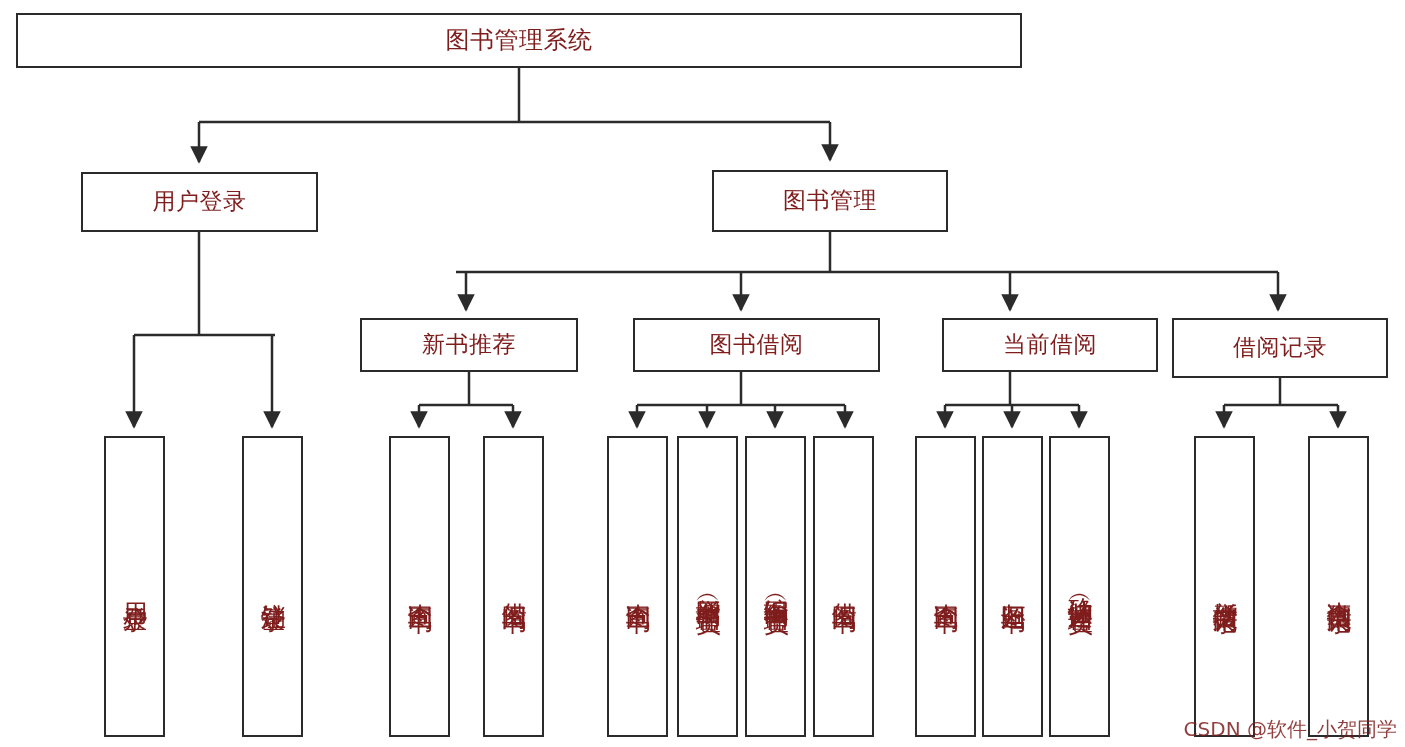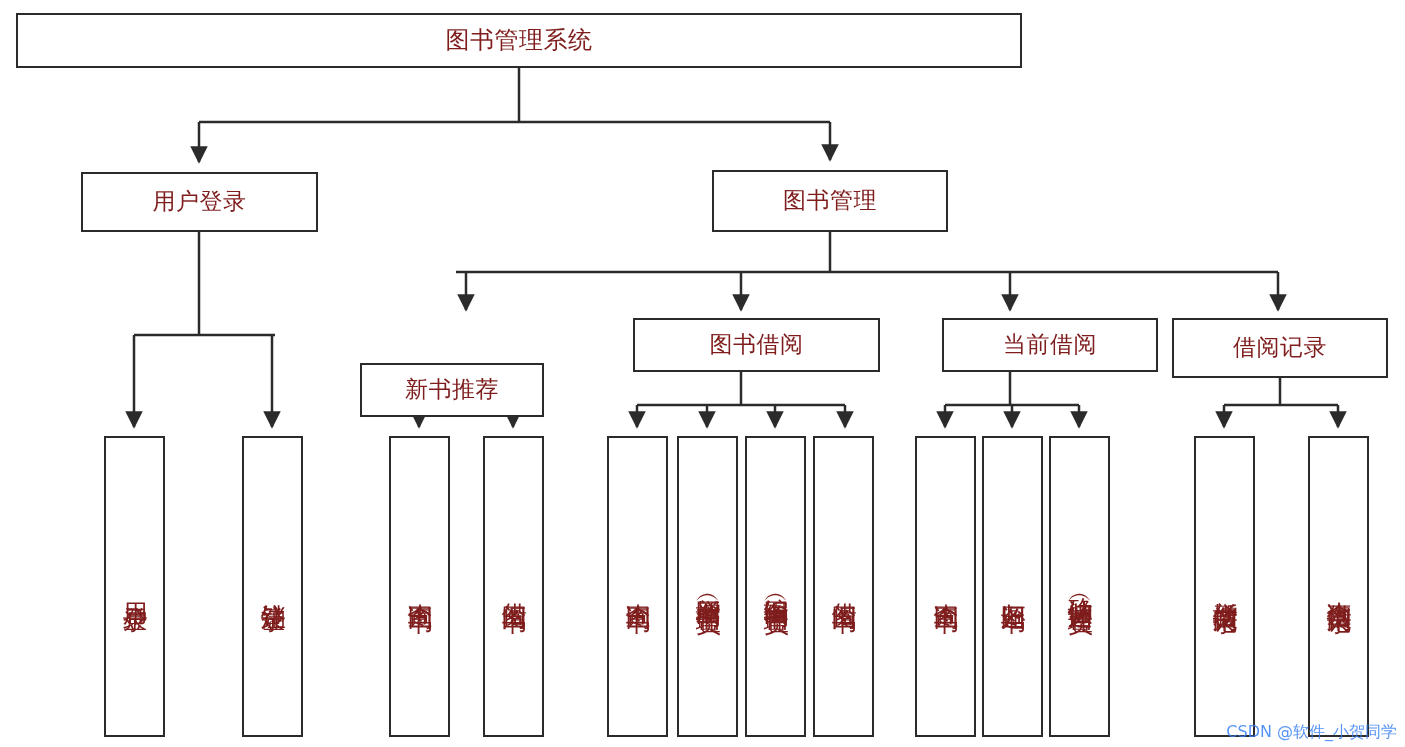--- a/index.html
+++ b/index.html
@@ -53,22 +53,22 @@
     line-height: 1.05;
   }
   .node-title .node-label {
     font-size: 24px;
   }
   .watermark {
     position: absolute;
     right: 8px;
     bottom: 4px;
     font-family: "DejaVu Sans", "Liberation Sans", sans-serif;
-    font-size: 16px;
-    color: #3b82f6;
+    font-size: 20px;
+    color: #7f1d1d;
     opacity: 0.85;
     white-space: nowrap;
     pointer-events: none;
   }
 </style>
 </head>
 <body>
 
 <div id="stage">
 
@@ -126,21 +126,21 @@
     <span class="node-label">图书管理系统</span>
   </div>
 
   <div class="node-box node-h" style="left:81px; top:172px; width:237px; height:60px;">
     <span class="node-label">用户登录</span>
   </div>
   <div class="node-box node-h" style="left:712px; top:170px; width:236px; height:62px;">
     <span class="node-label">图书管理</span>
   </div>
 
-  <div class="node-box node-h" style="left:360px; top:318px; width:184px; height:54px;margin-top:45px;">
+  <div class="node-box node-h" style="left:360px; top:318px; width:218px; height:54px;">
     <span class="node-label">新书推荐</span>
   </div>
   <div class="node-box node-h" style="left:633px; top:318px; width:247px; height:54px;">
     <span class="node-label">图书借阅</span>
   </div>
   <div class="node-box node-h" style="left:902px; top:318px; width:216px; height:54px;margin-left:40px;">
     <span class="node-label">当前借阅</span>
   </div>
   <div class="node-box node-h" style="left:1172px; top:318px; width:216px; height:60px;">
     <span class="node-label">借阅记录</span>

